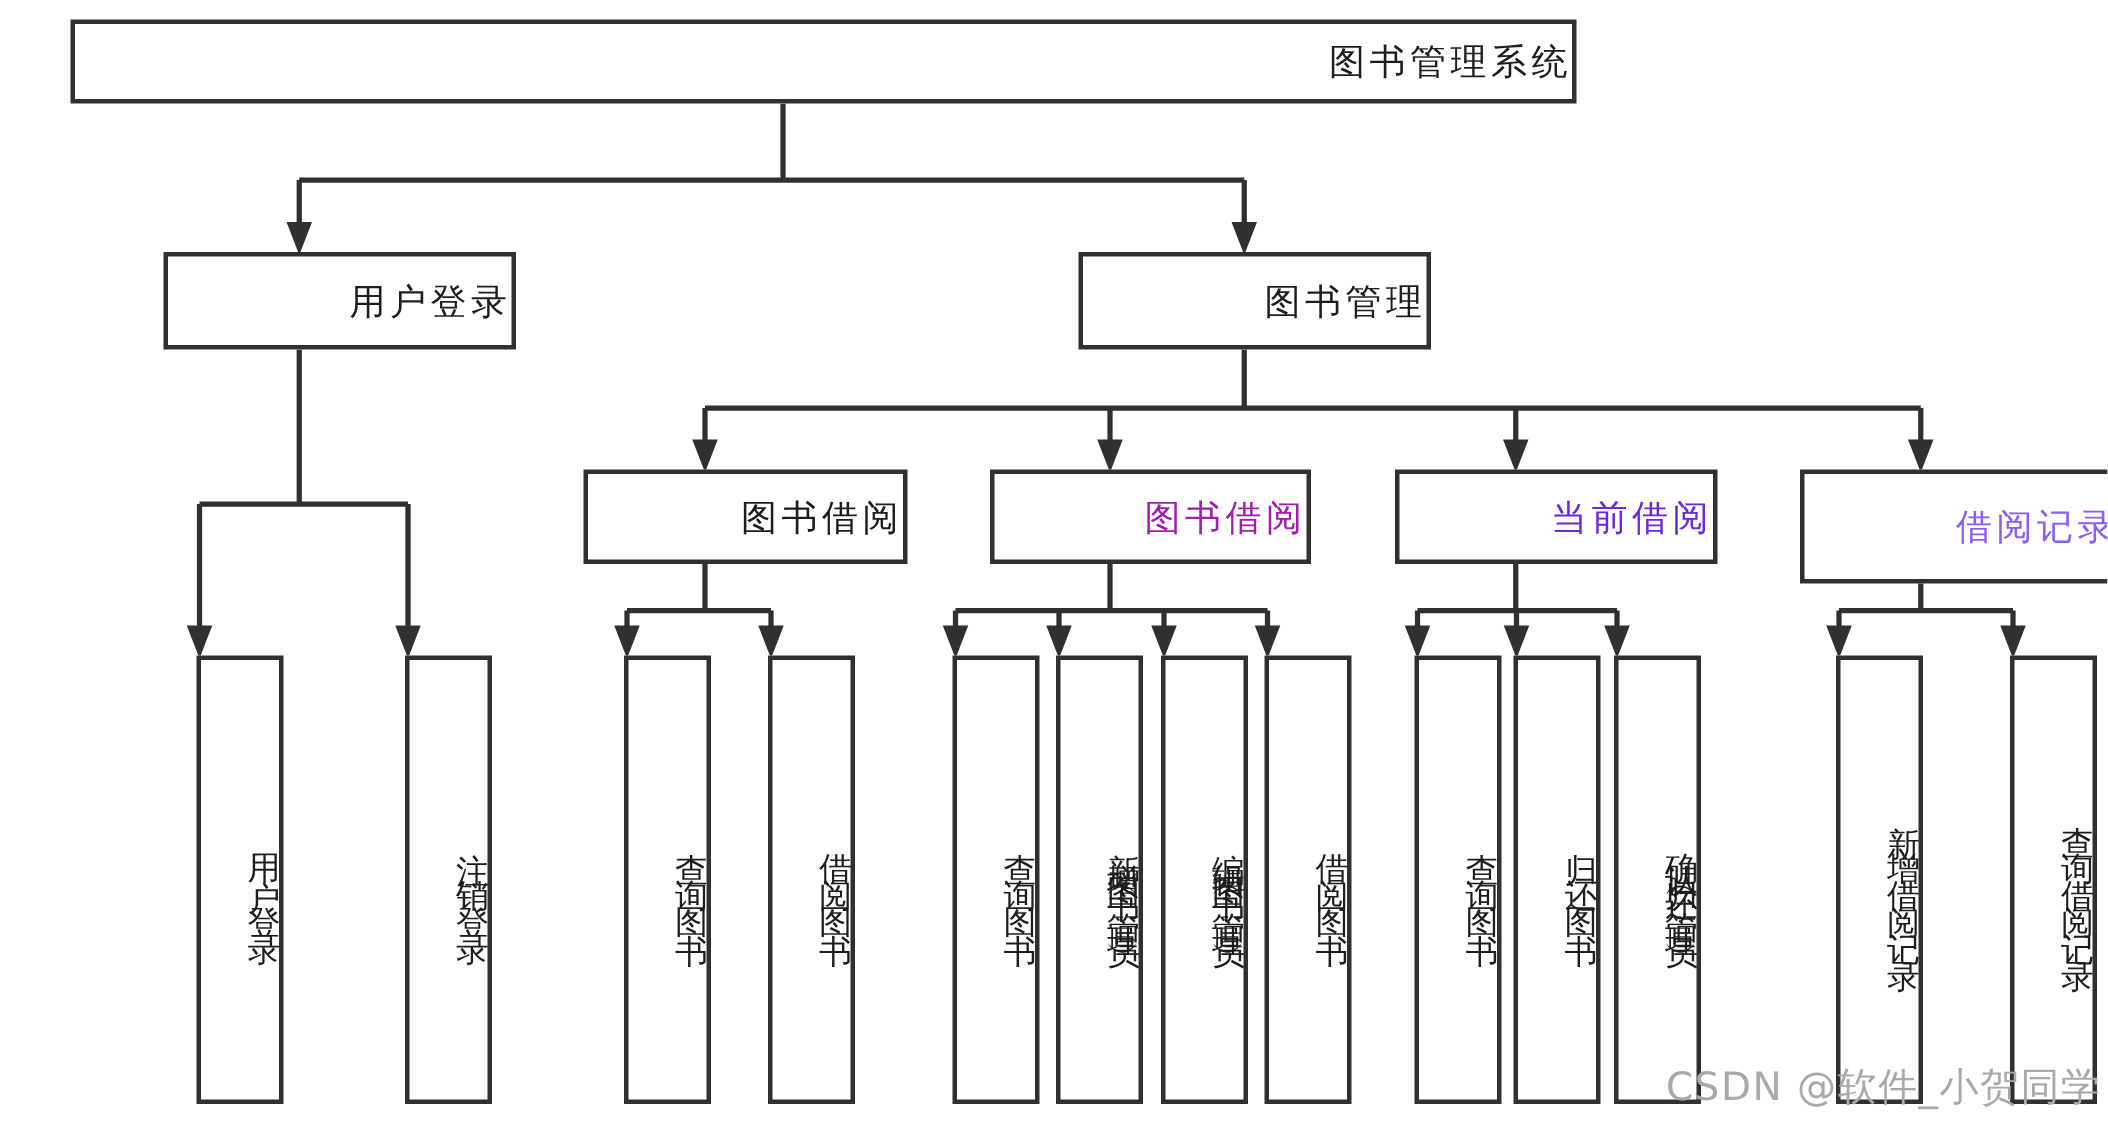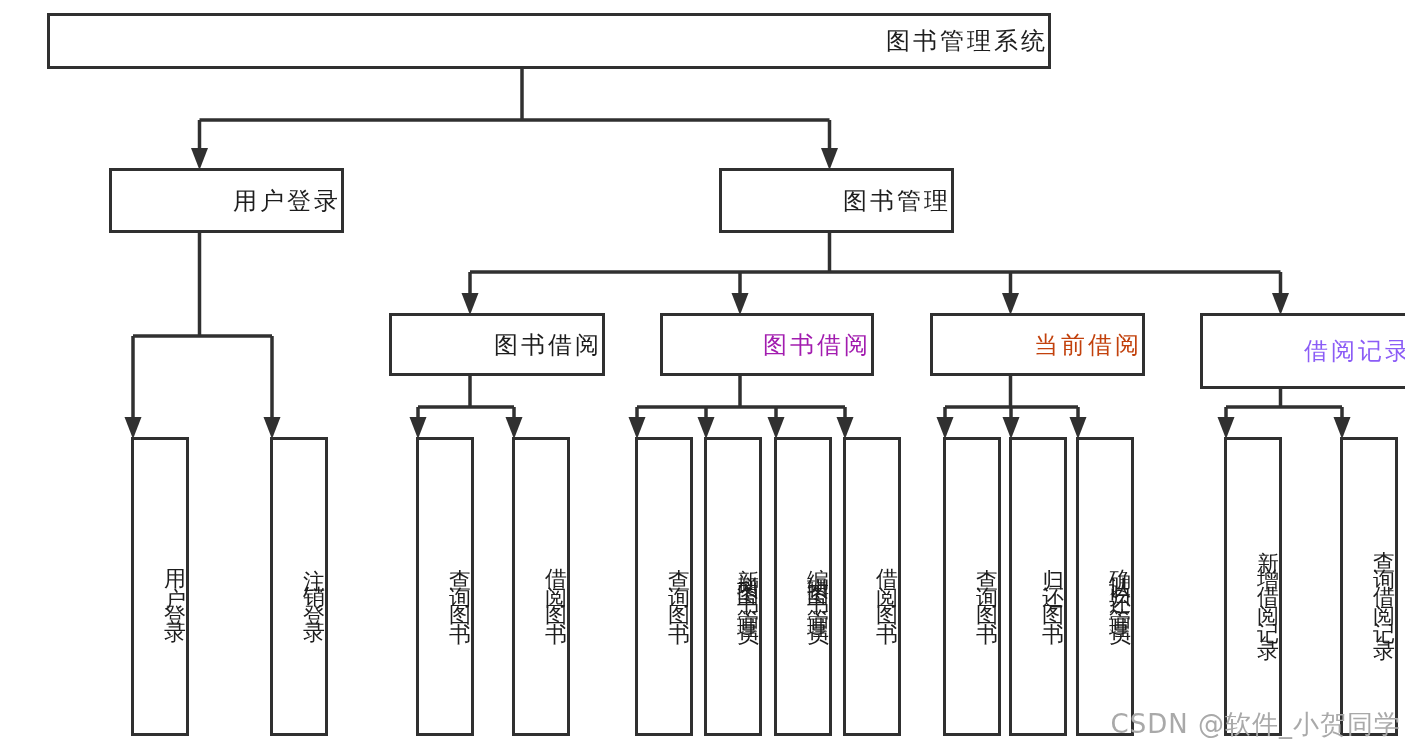--- a/index.html
+++ b/index.html
@@ -127,21 +127,21 @@
       </div>
       <div class="node" style="left: 692px; top: 168px; width: 235px; height: 65px; border-color: rgb(48, 48, 48); background: rgb(255, 255, 255); color: rgb(29, 29, 29);">
         <span class="lbl">图书管理</span>
       </div>
       <div class="node" style="left: 362px; top: 313px; width: 216px; height: 63px; border-color: rgb(48, 48, 48); background: rgb(255, 255, 255); color: rgb(29, 29, 29);">
         <span class="lbl">图书借阅</span>
       </div>
       <div class="node" style="left: 633px; top: 313px; width: 214px; height: 63px; border-color: rgb(48, 48, 48); background: rgb(255, 255, 255); color: #a21caf;">
         <span class="lbl">图书借阅</span>
       </div>
-      <div class="node" style="left: 903px; top: 313px; width: 215px; height: 63px; border-color: rgb(48, 48, 48); background: rgb(255, 255, 255); color: #c2410c;">
+      <div class="node" style="left: 903px; top: 313px; width: 215px; height: 63px; border-color: rgb(48, 48, 48); background: rgb(255, 255, 255); color: #6d28d9;">
         <span class="lbl">当前借阅</span>
       </div>
       <div class="node" style="left: 1173px; top: 313px; width: 215px; height: 76px; border-color: rgb(48, 48, 48); background: rgb(255, 255, 255); color: #8b5cf6;">
         <span class="lbl">借阅记录</span>
       </div>
       <div class="node vertical" style="left: 104px; top: 437px; width: 58px; height: 299px; border-color: rgb(48, 48, 48); background: rgb(255, 255, 255); color: rgb(29, 29, 29);">
         <span class="lbl" style="letter-spacing: 18px;">用户登录</span>
       </div>
       <div class="node vertical" style="left: 243px; top: 437px; width: 58px; height: 299px; border-color: rgb(48, 48, 48); background: rgb(255, 255, 255); color: rgb(29, 29, 29);">
         <span class="lbl" style="letter-spacing: 18px;">注销登录</span>

